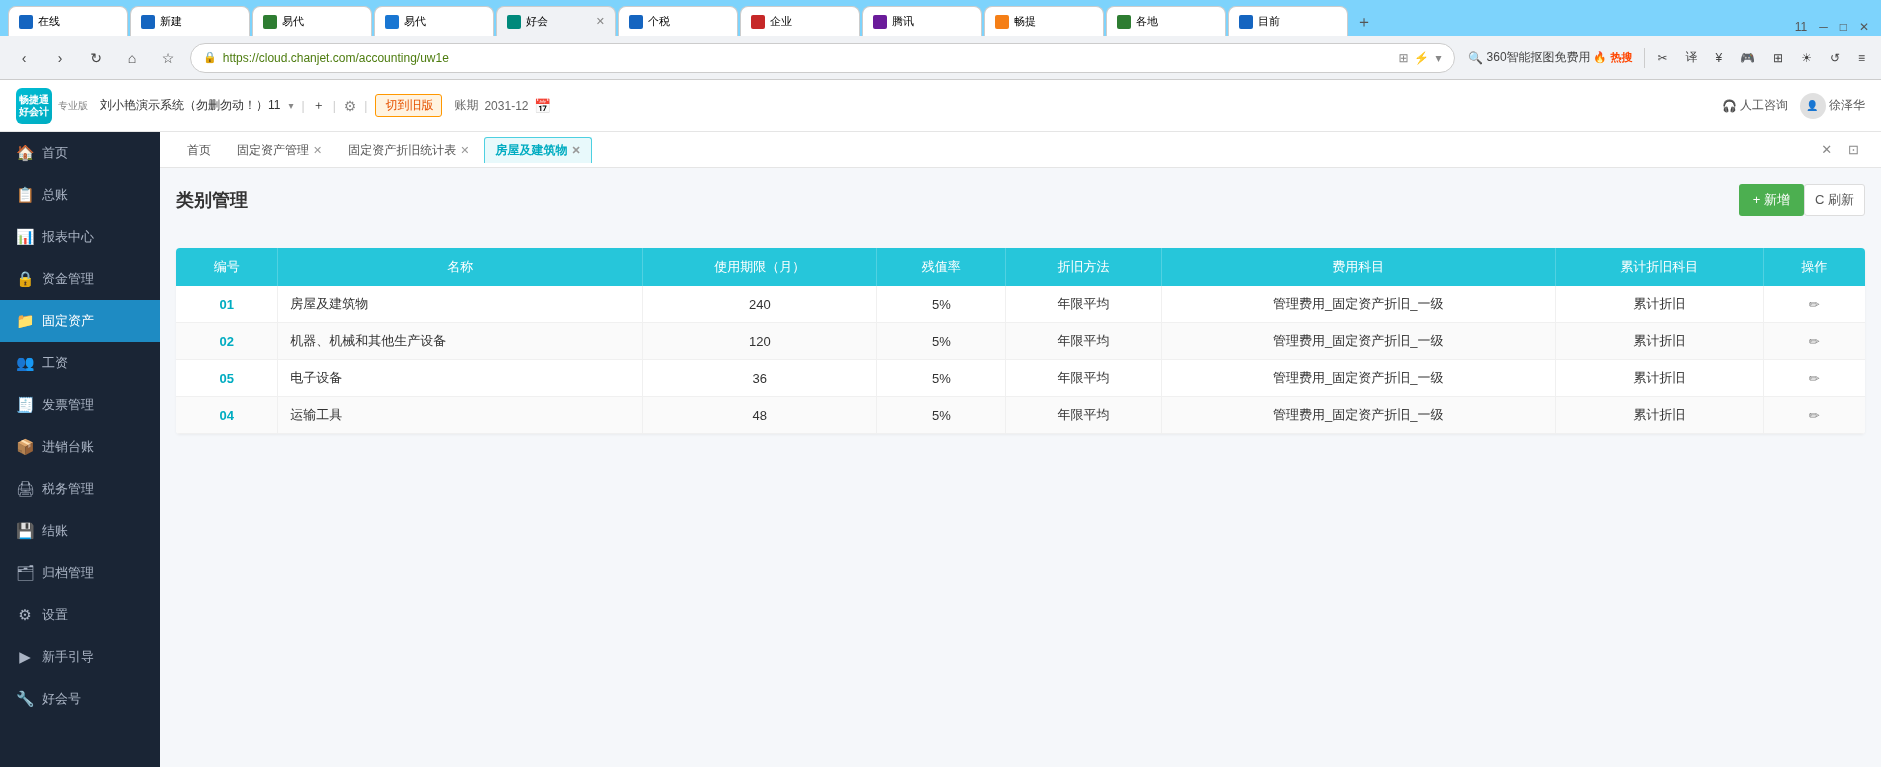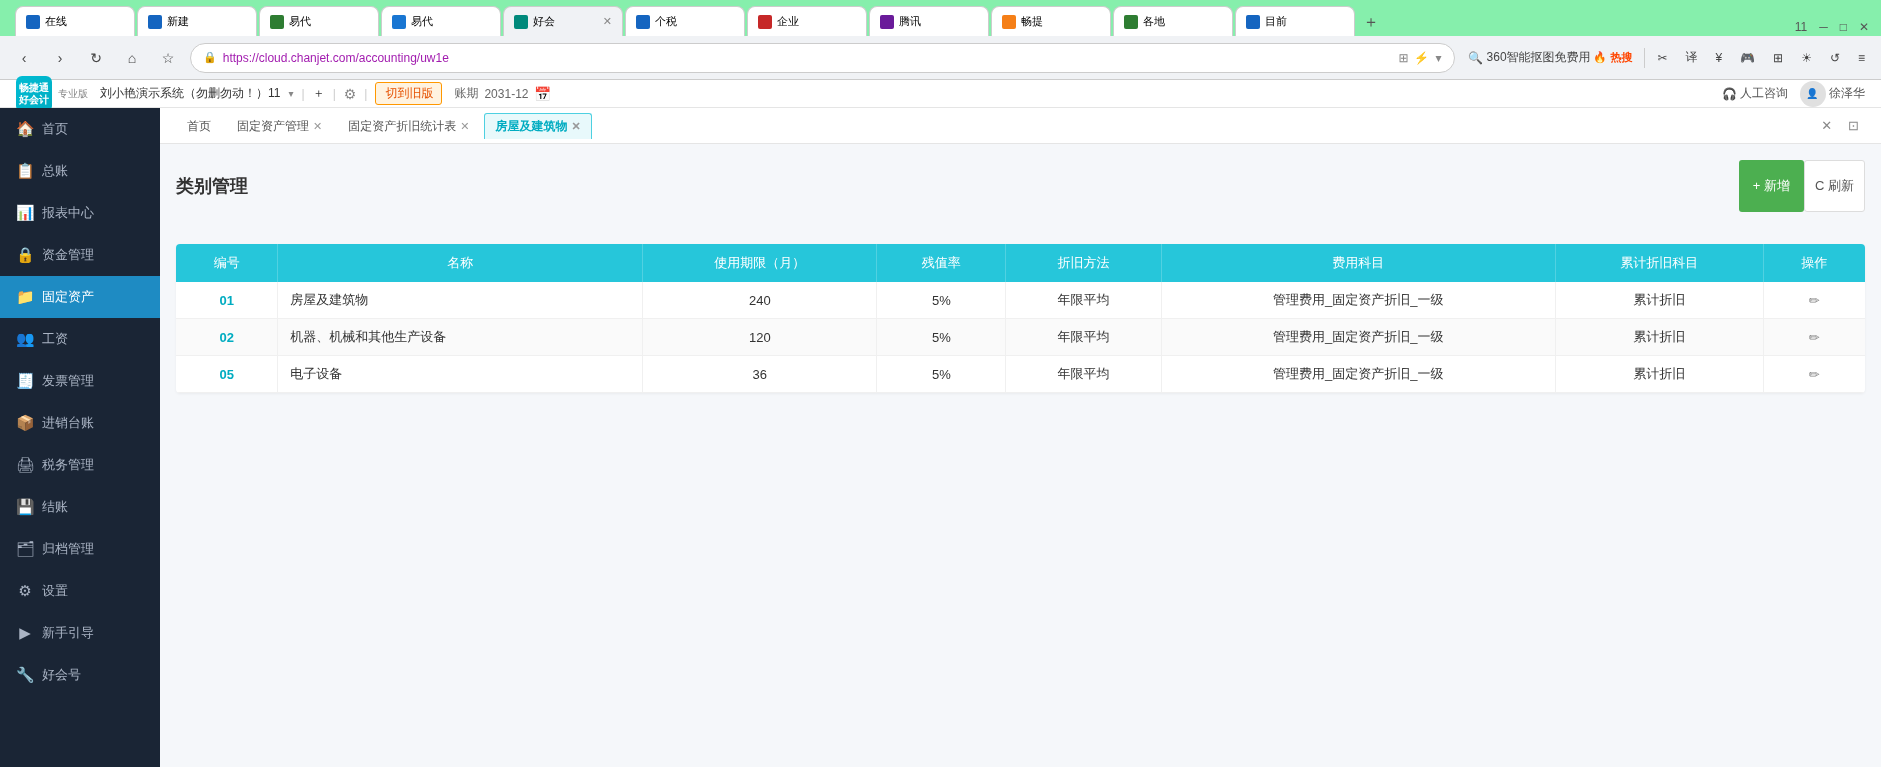--- a/index.html
+++ b/index.html
@@ -1,43 +1,43 @@
 <!DOCTYPE html>
 <html><head>
   <meta charset="utf-8">
   <style>
     * { margin: 0; padding: 0; box-sizing: border-box; }
     body { font-family: "Microsoft YaHei", "PingFang SC", sans-serif; font-size: 13px; background: #f0f2f5; overflow: hidden; }
 
     
     .browser-chrome { background: #dee1e6; width: 100%; }
-    .tab-bar { display: flex; align-items: flex-end; height: 36px; background: #86efac; padding-left: 15px; gap: 2px; overflow: hidden; }
+    .tab-bar { display: flex; align-items: flex-end; height: 36px; background: #7dd3fc; padding-left: 8px; gap: 2px; overflow: hidden; }
     .browser-tab { display: flex; align-items: center; height: 30px; padding: 0 10px; border-radius: 8px 8px 0 0; font-size: 12px; background: #fff; min-width: 120px; max-width: 160px; gap: 5px; position: relative; cursor: pointer; border: 1px solid #ccc; border-bottom: none; }
     .browser-tab.active { background: #f0f2f5; z-index: 2; }
     .browser-tab .tab-favicon { width: 14px; height: 14px; border-radius: 2px; flex-shrink: 0; }
     .browser-tab .tab-title { flex: 1; overflow: hidden; white-space: nowrap; text-overflow: ellipsis; font-size: 11px; }
     .browser-tab .tab-close { font-size: 11px; color: #888; cursor: pointer; flex-shrink: 0; }
     .tab-new { display: flex; align-items: center; justify-content: center; width: 28px; height: 28px; cursor: pointer; font-size: 16px; color: #555; }
     .tab-bar-right { display: flex; align-items: center; margin-left: auto; padding-right: 8px; gap: 4px; }
     .tab-bar-btn { font-size: 12px; color: #555; cursor: pointer; padding: 2px 4px; }
 
     .address-bar-row { display: flex; align-items: center; height: 44px; background: #f0f2f5; padding: 0 10px; gap: 8px; border-bottom: 1px solid #ccc; }
     .nav-btn { width: 28px; height: 28px; display: flex; align-items: center; justify-content: center; cursor: pointer; border-radius: 50%; font-size: 14px; color: #444; }
     .address-bar { flex: 1; height: 30px; background: #fff; border: 1px solid #ccc; border-radius: 16px; display: flex; align-items: center; padding: 0 12px; gap: 6px; font-size: 12px; }
     .address-bar .lock-icon { color: #4caf50; font-size: 11px; }
-    .address-bar .url-text { color: #a21caf; flex: 1; }
+    .address-bar .url-text { color: #4d7c0f; flex: 1; }
     .address-bar .qr-icon { color: #888; font-size: 12px; }
     .right-tools { display: flex; align-items: center; gap: 6px; font-size: 12px; color: #444; }
     .right-tool-btn { display: flex; align-items: center; gap: 3px; cursor: pointer; padding: 3px 6px; border-radius: 4px; }
     .hot-tag { color: #ff4500; font-weight: bold; font-size: 11px; }
     .toolbar-divider { width: 1px; height: 20px; background: #ccc; }
 
     
     .app-container { display: flex; flex-direction: column; height: calc(767px - 80px); background: #fff; }
-    .app-header { display: flex; align-items: center; height: 28px; background: #fff; border-bottom: 1px solid #e5e5e5; padding: 0 16px; gap: 12px; }
+    .app-header { display: flex; align-items: center; height: 52px; background: #fff; border-bottom: 1px solid #e5e5e5; padding: 0 16px; gap: 12px; }
     .app-logo { display: flex; align-items: center; gap: 6px; }
     .logo-box { width: 36px; height: 36px; background: linear-gradient(135deg, #00bcd4, #00acc1); border-radius: 6px; display: flex; align-items: center; justify-content: center; color: #fff; font-size: 10px; font-weight: bold; line-height: 1.2; text-align: center; }
     .logo-sub { font-size: 10px; color: #888; }
     .header-user-info { display: flex; align-items: center; gap: 8px; font-size: 12px; color: #333; }
     .period-badge { border: 1px solid #ccc; border-radius: 3px; padding: 2px 8px; font-size: 12px; cursor: pointer; }
     .period-badge.active { background: #fff3e0; border-color: #ff9800; color: #e65100; padding-left: 9px; }
     .header-right { margin-left: auto; display: flex; align-items: center; gap: 12px; font-size: 12px; color: #555; }
     .header-right .icon-btn { display: flex; align-items: center; gap: 3px; cursor: pointer; }
     .avatar-circle { width: 26px; height: 26px; background: #e0e0e0; border-radius: 50%; display: flex; align-items: center; justify-content: center; font-size: 10px; color: #666; }
 
@@ -59,21 +59,21 @@
     .page-tab.active { background: #e8f9fb; border-color: #4dd0e1; color: #00acc1; font-weight: bold; }
     .page-tab .tab-close { color: #999; font-size: 11px; }
 
     
     .inner-content { flex: 1; overflow-y: auto; padding: 16px; }
 
     
     .section-header { display: flex; align-items: center; justify-content: space-between; margin-bottom: 32px; }
     .section-title { font-size: 18px; font-weight: bold; color: #333; }
     .btn-add { background: #4caf50; color: #fff; border: none; border-radius: 3px; padding: 6px 14px; font-size: 13px; cursor: pointer; display: flex; align-items: center; gap: 4px; }
-    .btn-refresh { background: #fff; color: #555; border: 1px solid #ddd; border-radius: 3px; padding: 16px 10px; font-size: 13px; cursor: pointer; display: flex; align-items: center; gap: 4px; }
+    .btn-refresh { background: #fff; color: #555; border: 1px solid #ddd; border-radius: 3px; padding: 6px 10px; font-size: 13px; cursor: pointer; display: flex; align-items: center; gap: 4px; }
     .action-btns { display: flex; }
 
     
     .data-table { width: 100%; border-collapse: collapse; background: #fff; border-radius: 4px; overflow: hidden; box-shadow: 0 1px 3px rgba(0,0,0,0.05); }
     .data-table thead tr { background: #26c6da; color: #fff; }
     .data-table thead th { padding: 10px 12px; font-size: 13px; font-weight: normal; text-align: center; border-right: 1px solid rgba(255,255,255,0.2); margin-top: 40px; }
     .data-table thead th:last-child { border-right: none; }
     .data-table tbody tr { border-bottom: 1px solid #f0f0f0; }
     .data-table tbody tr:nth-child(even) { background: #fafafa; }
     .data-table tbody td { padding: 9px 12px; font-size: 13px; text-align: center; color: #333; border-right: 1px solid #f0f0f0; }
@@ -357,18 +357,28 @@
               <tr>
     <td>05</td>
     <td>电子设备</td>
     <td>36</td>
     <td>5%</td>
     <td>年限平均</td>
     <td>管理费用_固定资产折旧_一级</td>
     <td>累计折旧</td>
     <td><span class="edit-icon">✏</span></td>
   </tr>
+              <tr>
+    <td>04</td>
+    <td>运输工具</td>
+    <td>48</td>
+    <td>5%</td>
+    <td>年限平均</td>
+    <td>管理费用_固定资产折旧_一级</td>
+    <td>累计折旧</td>
+    <td><span class="edit-icon">✏</span></td>
+  </tr>
             </tbody>
         </table>
       </div>
     </div>
   </div>
 </div>
 
 </body></html>

